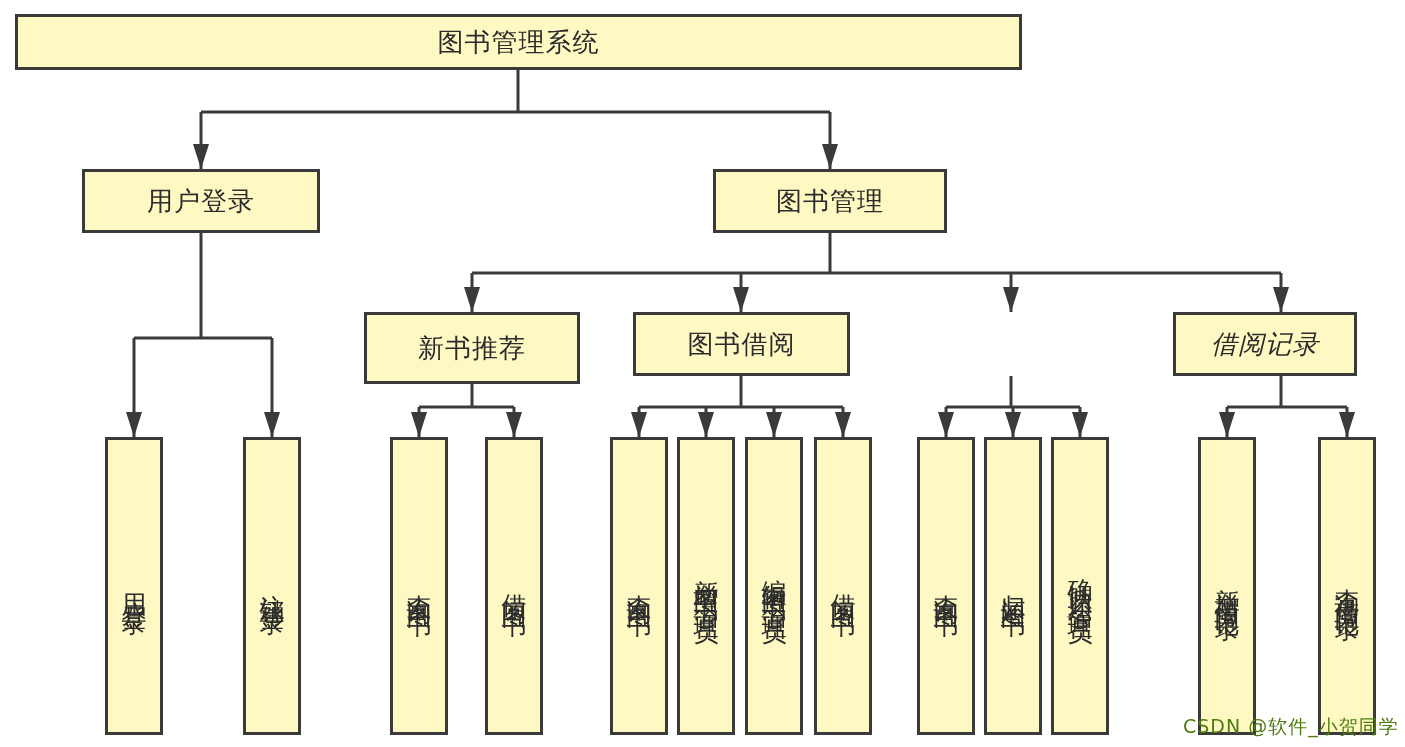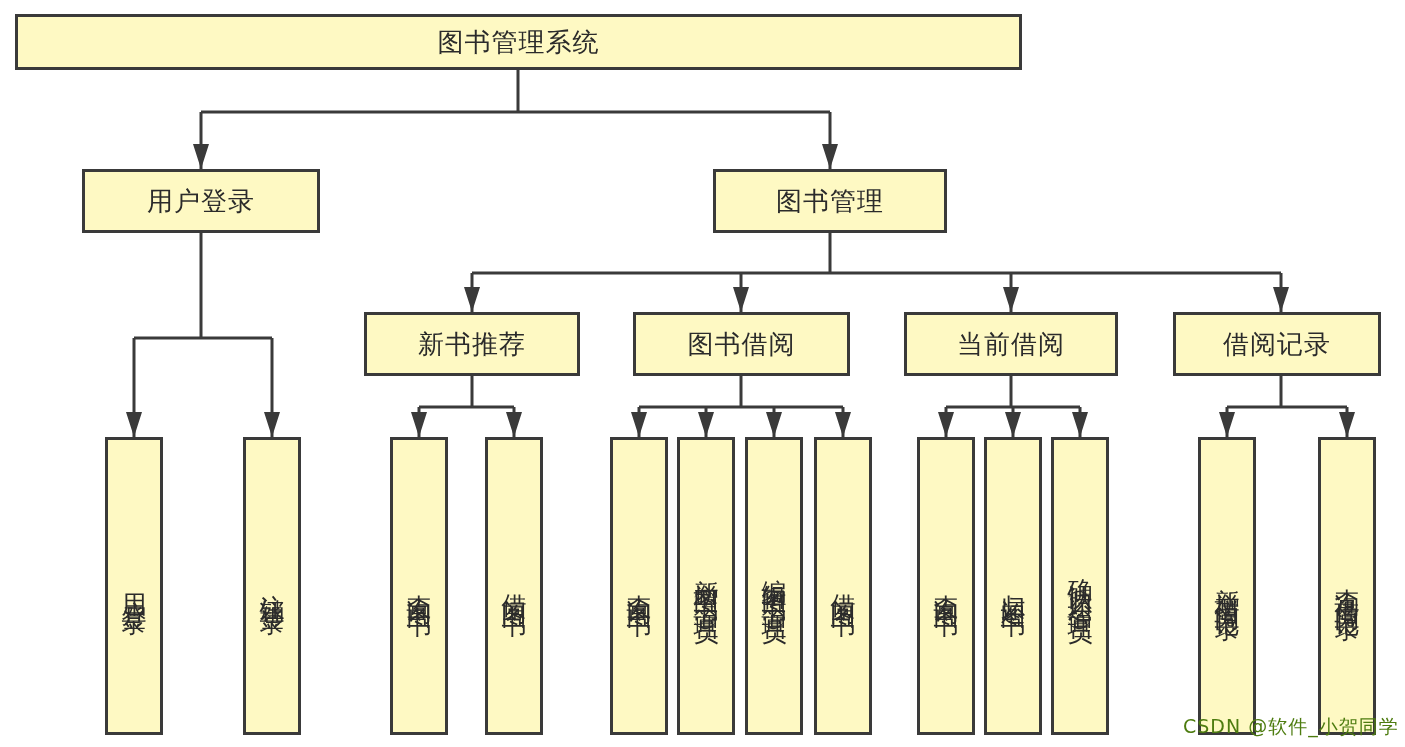--- a/index.html
+++ b/index.html
@@ -50,24 +50,24 @@
     font-size: 19px;
     letter-spacing: 1px;
     color: #4d7c0f;
     white-space: nowrap;
     z-index: 5;
   }
   
   .n-root   { left: 15px;   top: 14px;  width: 1007px; height: 56px; }
   .n-login  { left: 82px;   top: 169px; width: 238px;  height: 64px; }
   .n-mgmt   { left: 713px;  top: 169px; width: 234px;  height: 64px; font-family: Liberation Mono, monospace; }
-  .n-nbr    { left: 364px;  top: 312px; width: 216px;  height: 64px; }
+  .n-nbr    { left: 364px;  top: 312px; width: 216px;  height: 72px; }
   .n-bb     { left: 633px;  top: 312px; width: 217px;  height: 64px; }
   .n-cb     { left: 904px;  top: 312px; width: 214px;  height: 64px; }
-  .n-br     { left: 1173px; top: 312px; width: 208px;  height: 64px; }
+  .n-br     { left: 1173px; top: 312px; width: 184px;  height: 64px; font-style: italic; }
   
   .l-ulogin { left: 105px; }
   .l-logout { left: 243px; }
   .l-a1 { left: 390px; }
   .l-a2 { left: 485px; }
   .l-b1 { left: 610px; }
   .l-b2 { left: 677px; }
   .l-b3 { left: 745px; }
   .l-b4 { left: 814px; }
   .l-c1 { left: 917px; }
@@ -111,23 +111,20 @@
   <div class="box hbox n-mgmt">
     <span>图书管理</span>
   </div>
 
   <div class="box hbox n-nbr">
     <span>新书推荐</span>
   </div>
   <div class="box hbox n-bb">
     <span>图书借阅</span>
   </div>
-  <div class="box hbox n-cb">
-    <span>当前借阅</span>
-  </div>
   <div class="box hbox n-br">
     <span>借阅记录</span>
   </div>
 
   <div class="box vbox l-ulogin">
     <span class="vtext">用户登录</span>
   </div>
   <div class="box vbox l-logout">
     <span class="vtext">注销登录</span>
   </div>

